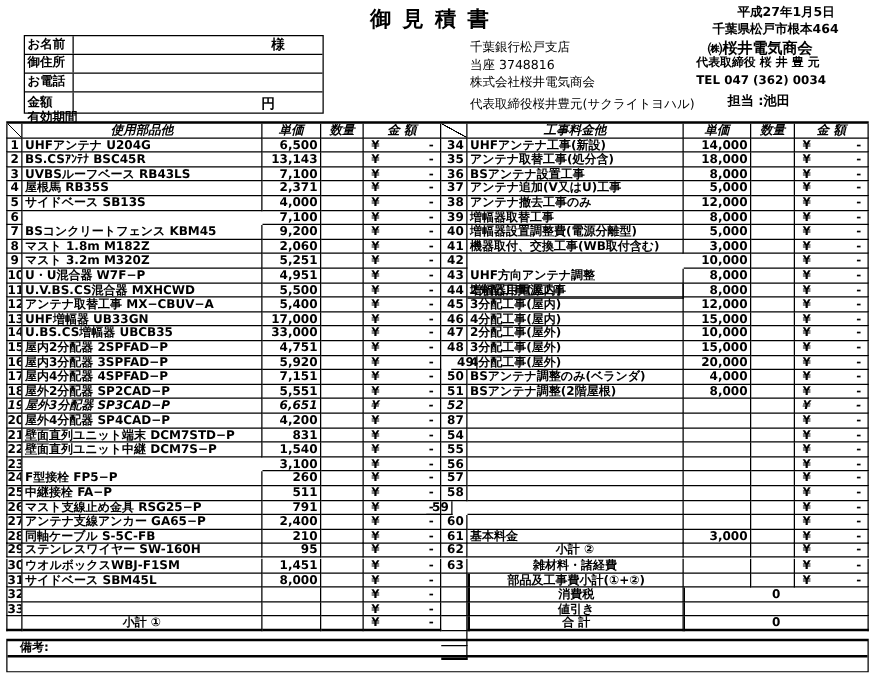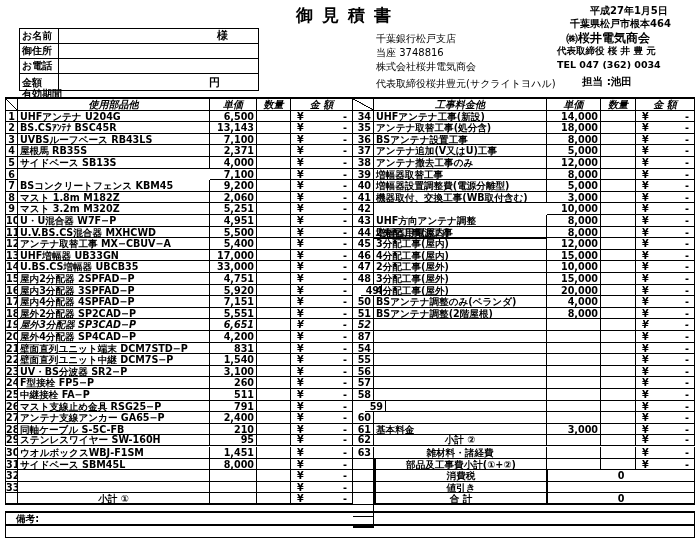--- a/index.html
+++ b/index.html
@@ -342,21 +342,20 @@
       <div class="cell num" style="left: 252px; width: 34px;"></div>
       <div class="cell yen" style="left: 286px; width: 62px;"><span>¥</span><span class="dash">-</span></div>
       <div class="cell num" style="left: 348px; width: 21px;">55</div>
       <div class="cell nm" style="left: 369px; width: 173px;"></div>
       <div class="cell num" style="left: 542px; width: 54px;"></div>
       <div class="cell num" style="left: 596px; width: 35px;"></div>
       <div class="cell yen" style="left: 631px; width: 59px;"><span>¥</span><span class="dash">-</span></div>
     </div>
     <div class="row" style="top: 266.8px; width: 690px;">
       <div class="cell num lborder" style="left: 0px; width: 13px;">23</div>
-      <div class="cell nm" style="left: 13px; width: 192px;">UV・BS分波器 SR2−P</div>
       <div class="cell num" style="left: 205px; width: 47px;">3,100</div>
       <div class="cell num" style="left: 252px; width: 34px;"></div>
       <div class="cell yen" style="left: 286px; width: 62px;"><span>¥</span><span class="dash">-</span></div>
       <div class="cell num" style="left: 348px; width: 21px;">56</div>
       <div class="cell nm" style="left: 369px; width: 173px;"></div>
       <div class="cell num" style="left: 542px; width: 54px;"></div>
       <div class="cell num" style="left: 596px; width: 35px;"></div>
       <div class="cell yen" style="left: 631px; width: 59px;"><span>¥</span><span class="dash">-</span></div>
     </div>
     <div class="row" style="top: 278.4px; width: 690px;">
@@ -382,21 +381,21 @@
       <div class="cell num" style="left: 542px; width: 54px;"></div>
       <div class="cell num" style="left: 596px; width: 35px;"></div>
       <div class="cell yen" style="left: 631px; width: 59px;"><span>¥</span><span class="dash">-</span></div>
     </div>
     <div class="row" style="top: 301.6px; width: 690px;">
       <div class="cell num lborder" style="left: 0px; width: 13px;">26</div>
       <div class="cell nm" style="left: 13px; width: 192px;">マスト支線止め金具 RSG25−P</div>
       <div class="cell num" style="left: 205px; width: 47px;">791</div>
       <div class="cell num" style="left: 252px; width: 34px;"></div>
       <div class="cell yen" style="left: 286px; width: 62px;"><span>¥</span><span class="dash">-</span></div>
-      <div class="cell num" style="left: 360px; width: 21px;">59</div>
+      <div class="cell num" style="left: 336px; width: 21px;">59</div>
       <div class="cell nm" style="left: 369px; width: 173px;"></div>
       <div class="cell num" style="left: 542px; width: 54px;"></div>
       <div class="cell num" style="left: 596px; width: 35px;"></div>
       <div class="cell yen" style="left: 631px; width: 59px;"><span>¥</span><span class="dash">-</span></div>
     </div>
     <div class="row" style="top: 313.2px; width: 690px;">
       <div class="cell num lborder" style="left: 0px; width: 13px;">27</div>
       <div class="cell nm" style="left: 13px; width: 192px;">アンテナ支線アンカー GA65−P</div>
       <div class="cell num" style="left: 205px; width: 47px;">2,400</div>
       <div class="cell num" style="left: 252px; width: 34px;"></div>

